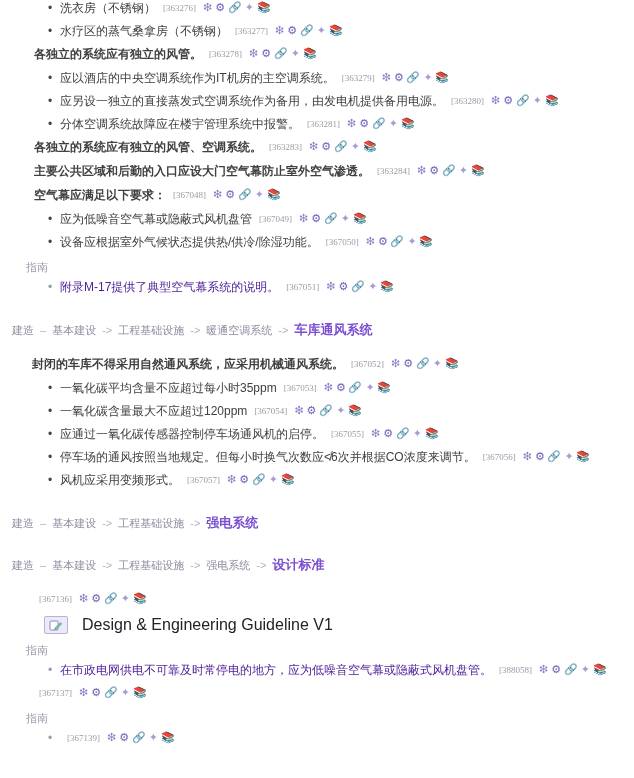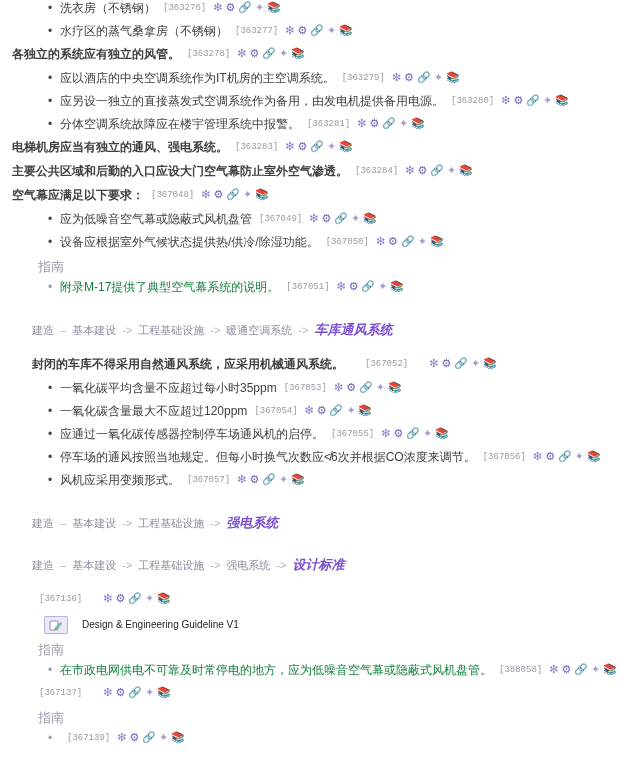--- a/index.html
+++ b/index.html
@@ -40,34 +40,33 @@
     line-height: 16px;
     font-size: 12px;
     color: #404040;
   }
   .txt.bold {
     font-weight: bold;
   }
   .heading-row {
     display: flex;
     align-items: flex-start;
-    padding-left: 12px;
+    padding-left: 34px;
     margin: 0 0 7px 0;
   }
   .heading-row.indent2 {
     padding-left: 32px;
-    gap: 14px;
   }
   .code {
     color: #9a9aa6;
     font-size: 9px;
     line-height: 17px;
     margin-left: 7px;
     white-space: nowrap;
-    font-family: Liberation Mono, monospace;
+    font-family: Liberation Serif, serif;
   }
 
   
   .icons {
     display: inline-flex;
     align-items: center;
     gap: 3px;
     margin-left: 7px;
     line-height: 16px;
     white-space: nowrap;
@@ -79,38 +78,38 @@
   }
   .ic-flower { color: #8f7fc7; }
   .ic-gear   { color: #6f63b8; }
   .ic-link   { color: #8b82c4; }
   .ic-star   { color: #a79bd4; }
   .ic-book   { color: #7a70b5; }
 
   
   .guide-label {
     color: #9b9bab;
-    font-size: 13px;
-    padding-left: 38px;
+    font-size: 11px;
+    padding-left: 26px;
     margin: 9px 0 5px 0;
     line-height: 14px;
   }
   .guide-row {
     display: flex;
     align-items: flex-start;
     padding-left: 48px;
     margin: 0 0 6px 0;
     color: #8e8e9c;
   }
   .guide-row .bullet { color: #9b9bab; }
-  .guide-row .txt { color: #15803d; }
+  .guide-row .txt { color: #4c1d95; }
 
   
   .crumb {
-    padding-left: 32px;
+    padding-left: 12px;
     margin: 26px 0 18px 0;
     font-size: 11px;
     color: #8d8da0;
     line-height: 16px;
     display: flex;
     align-items: center;
     flex-wrap: wrap;
     gap: 0;
   }
   .crumb .seg {
@@ -120,21 +119,20 @@
   .crumb .sep {
     color: #b2b2c0;
     margin: 0 6px;
     white-space: nowrap;
   }
   .crumb .leaf {
     color: #7a4fd0;
     font-weight: bold;
     font-size: 13px;
     white-space: nowrap;
-    font-style: italic;
   }
 
   
   .dg-row {
     display: flex;
     align-items: center;
     padding-left: 44px;
     margin: 8px 0 9px 0;
   }
   .dg-badge {
@@ -144,21 +142,21 @@
     border-radius: 2px;
     background: #eceaf6;
     display: inline-flex;
     align-items: center;
     justify-content: center;
     margin-right: 14px;
     flex: 0 0 auto;
   }
   .dg-badge svg { display: block; }
   .dg-text {
-    font-size: 10px;
+    font-size: 16px;
     color: #22222a;
     line-height: 16px;
   }
 </style>
 </head>
 <body>
 
 <div class="page">
 
   <div class="bullet-row">
@@ -232,21 +230,21 @@
     <span class="icons">
       <span class="ic ic-flower">❇</span>
       <span class="ic ic-gear">⚙</span>
       <span class="ic ic-link">🔗</span>
       <span class="ic ic-star">✦</span>
       <span class="ic ic-book">📚</span>
     </span>
   </div>
 
   <div class="heading-row">
-    <span class="txt bold">电梯机房应当有独立的通风、强电系统。</span>
+    <span class="txt bold">各独立的系统应有独立的风管、空调系统。</span>
     <span class="code">[363283]</span>
     <span class="icons">
       <span class="ic ic-flower">❇</span>
       <span class="ic ic-gear">⚙</span>
       <span class="ic ic-link">🔗</span>
       <span class="ic ic-star">✦</span>
       <span class="ic ic-book">📚</span>
     </span>
   </div>
 

